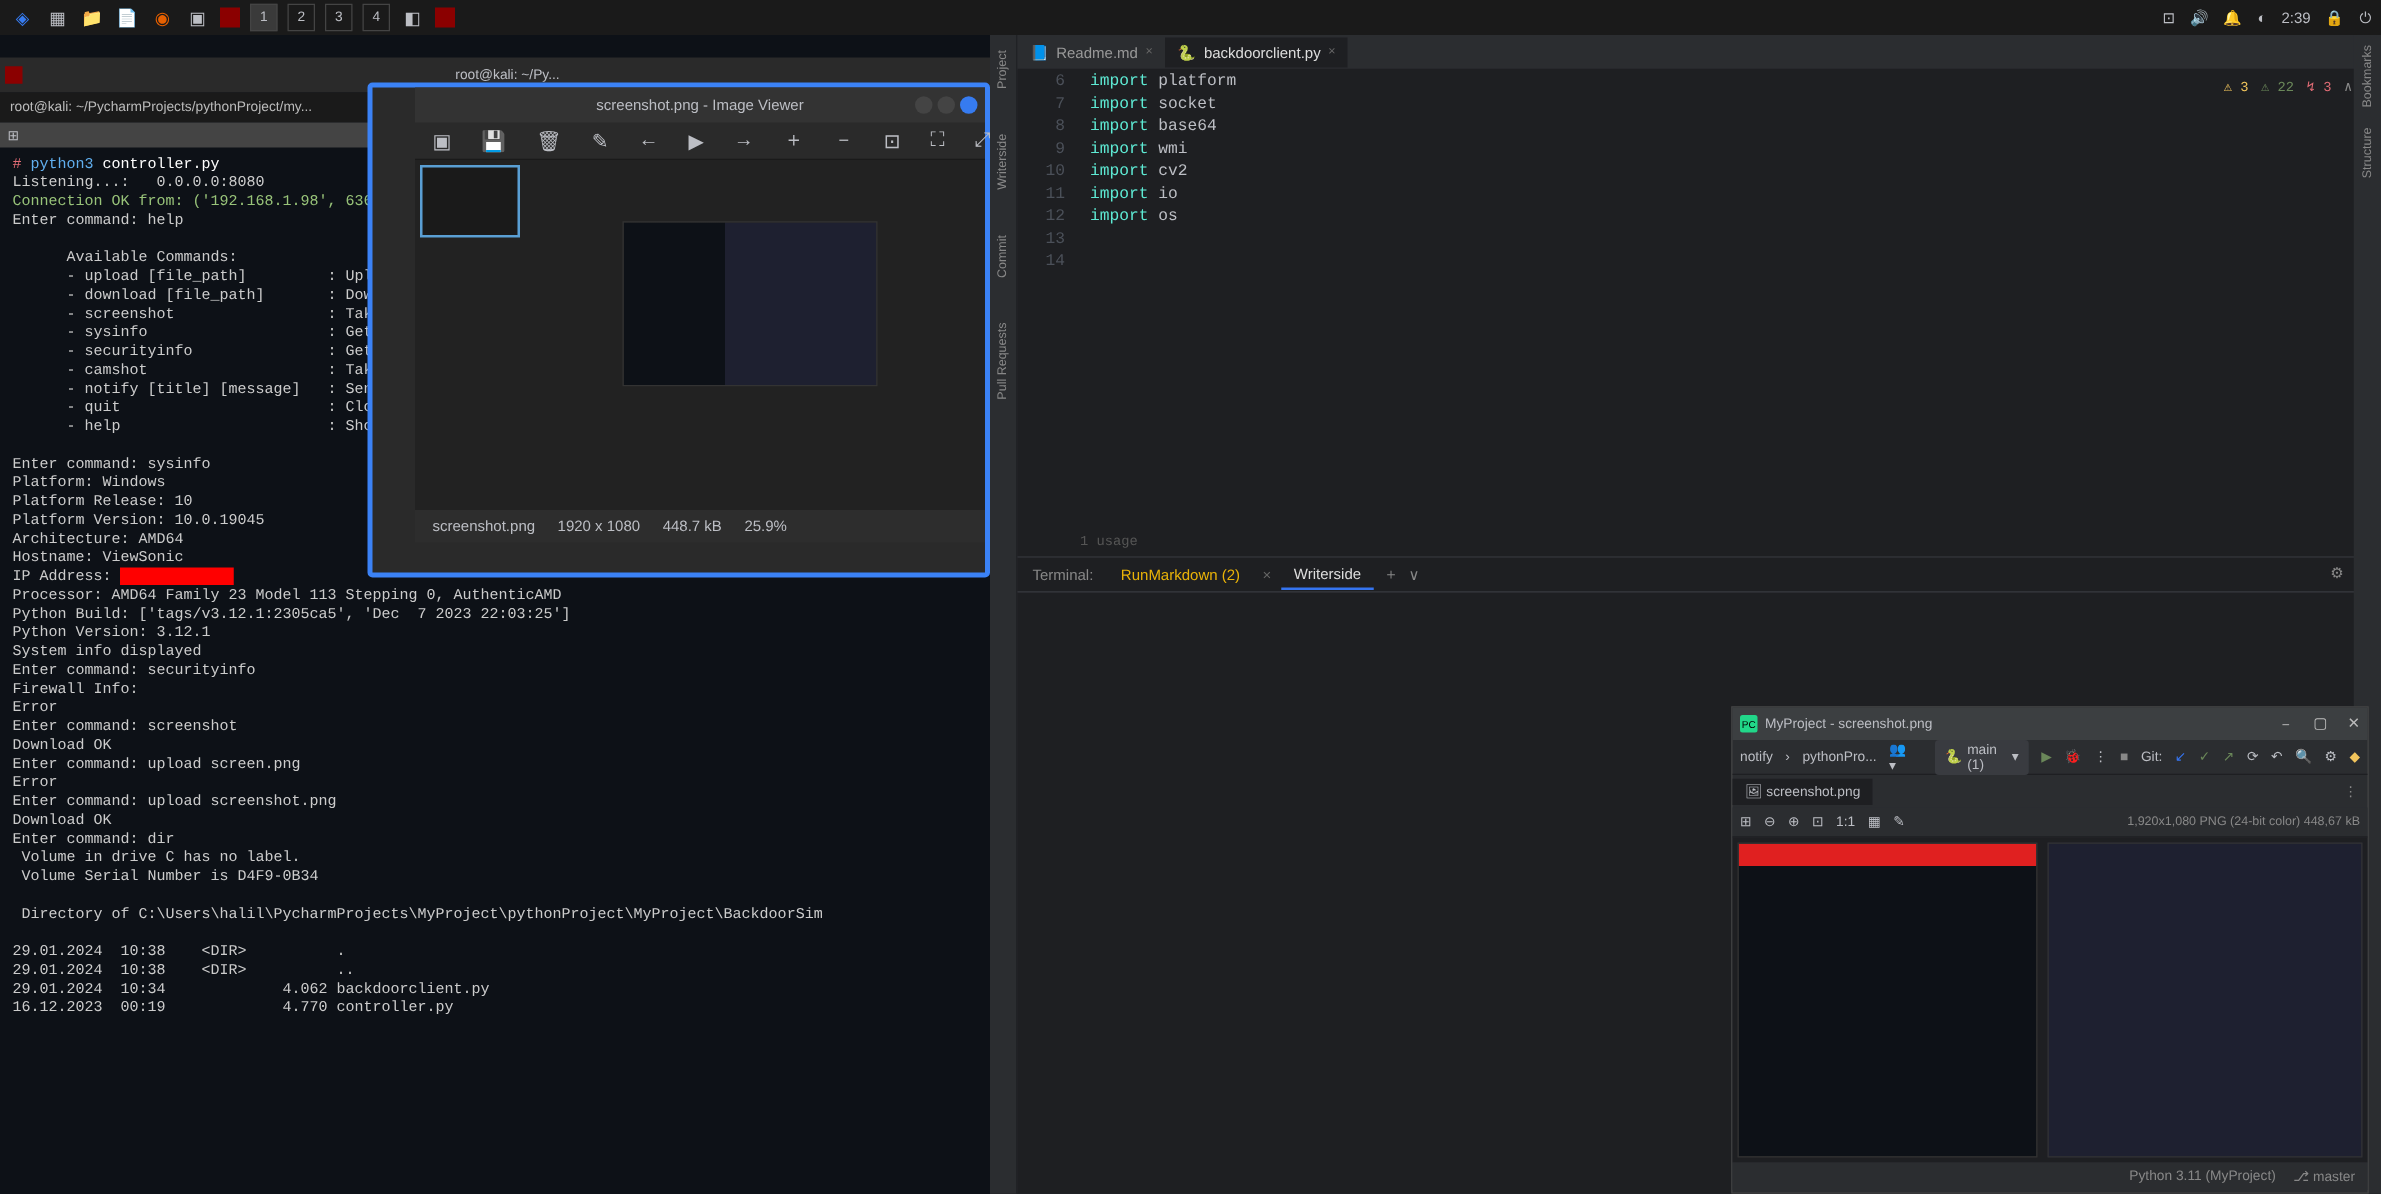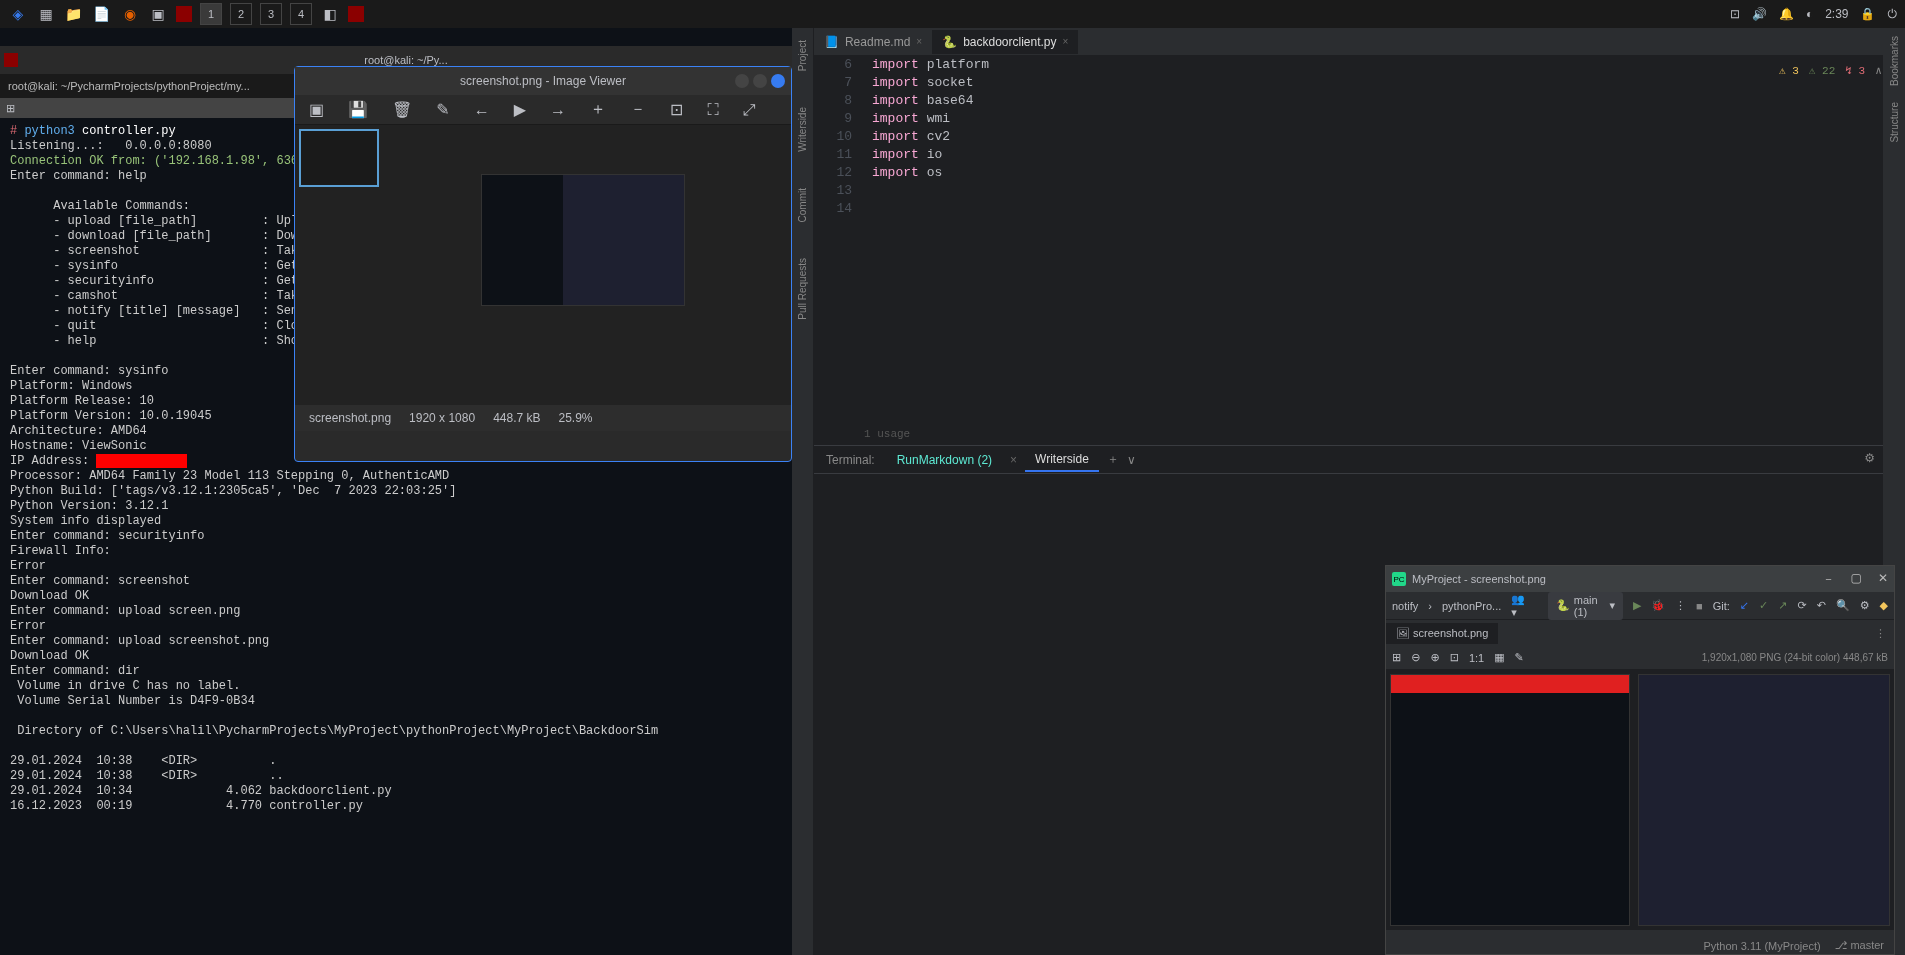--- a/index.html
+++ b/index.html
@@ -15,67 +15,67 @@
 .terminal-window { position: absolute; top: 18px; left: 0; width: 792px; height: 100%; background: #0d1117; }
 .term-tabbar { height: 28px; background: #2a2a2a; display: flex; align-items: center; padding: 0 4px; font-size: 11px; }
 .term-pathbar { height: 24px; background: #1a1a1a; display: flex; align-items: center; padding: 0 8px; font-size: 11px; color: #bbb; }
 .term-split { height: 20px; background: #444; display: flex; align-items: center; justify-content: center; font-size: 11px; }
 .term-content { padding: 6px 10px; font-family: "Courier New", monospace; font-size: 12px; line-height: 15px; white-space: pre; color: #ccc; }
 .prompt-red { color: #e06c75; }
 .prompt-blue { color: #61afef; }
 .white { color: #fff; }
 .green { color: #98c379; }
 .redacted { background: #ff0000; color: #ff0000; padding: 0 2px; }
-.imageviewer { position: absolute; top: 38px; left: 294px; width: 498px; height: 396px; background: #2a2a2a; border: 1px solid #3b82f6; border-radius: 4px; z-index: 10; }
+.imageviewer { position: absolute; top: 38px; left: 294px; width: 498px; height: 396px; background: #2a2a2a; border: 4px solid #3b82f6; border-radius: 4px; z-index: 10; padding-left: 34px; }
 .iv-titlebar { height: 28px; background: #333; display: flex; align-items: center; justify-content: center; font-size: 12px; position: relative; }
 .iv-titlebar-btns { position: absolute; right: 6px; display: flex; gap: 4px; }
 .iv-btn { width: 14px; height: 14px; border-radius: 50%; }
 .iv-menubar { height: 26px; display: flex; align-items: center; gap: 18px; padding: 0 10px; font-size: 13px; background: #2d2d2d; }
 .iv-toolbar { height: 30px; display: flex; align-items: center; gap: 24px; padding: 0 14px; background: #2a2a2a; border-bottom: 1px solid #1a1a1a; }
 .iv-canvas { height: 280px; background: #222; display: flex; align-items: center; justify-content: center; position: relative; }
 .iv-thumb { position: absolute; top: 4px; left: 4px; width: 80px; height: 58px; background: #1a1a1a; border: 2px solid #5a9fd4; }
 .iv-image { width: 204px; height: 132px; background: linear-gradient(to right, #0d1117 40%, #1e2030 40%); border: 1px solid #333; margin-top:-50px; margin-left: 80px; }
 .iv-statusbar { height: 26px; display: flex; align-items: center; gap: 18px; padding: 0 14px; font-size: 12px; background: #2d2d2d; }
 .ide-sidebar { width: 22px; background: #2b2d30; border-right: 1px solid #1e1f22; display: flex; flex-direction: column; align-items: center; padding-top: 4px; gap: 20px; font-size: 10px; }
 .ide-sidebar-label { writing-mode: vertical-rl; transform: rotate(180deg); color: #888; font-size: 10px; padding: 8px 0; cursor: pointer; }
 .ide-content { flex: 1; display: flex; flex-direction: column; }
 .editor-tabs { height: 28px; background: #2b2d30; display: flex; align-items: center; font-size: 12px; border-bottom: 1px solid #1e1f22; }
 .editor-tab { padding: 5px 10px; display: flex; align-items: center; gap: 6px; color: #999; cursor: pointer; }
 .editor-tab.active { background: #1e1f22; color: #ddd; }
 .editor-tab .close { font-size: 10px; color: #666; }
 .editor-body { flex: 1; background: #1e1f22; display: flex; font-family: "Courier New", monospace; font-size: 13px; line-height: 18px; position: relative; }
 .gutter { width: 48px; text-align: right; padding-right: 10px; color: #4b5059; }
 .code-lines { padding-left: 10px; }
-.kw { color: #f9a8d4; }
+.kw { color: #5eead4; }
 .mod { color: #bcbec4; }
 .editor-indicators { position: absolute; right: 10px; top: 6px; display: flex; gap: 10px; font-size: 11px; }
 .ind-yellow { color: #f2c55c; }
 .ind-green { color: #6a8759; }
 .ind-red { color: #e06c75; }
 .terminal-panel { height: 510px; background: #1e1f22; border-top: 1px solid #393b40; display: flex; flex-direction: column; }
 .term-tabs { height: 28px; display: flex; align-items: center; padding: 0 8px; gap: 8px; font-size: 12px; border-bottom: 1px solid #393b40; }
 .term-tab-label { color: #888; padding: 0 4px;}
-.run-tab { padding: 4px 10px; color: #5eead4; cursor: pointer; }
+.run-tab { padding: 4px 10px; color: #eab308; cursor: pointer; }
 .run-tab.active { border-bottom: 2px solid #3574f0; color: #ddd; }
 .term-tools { margin-left: auto; display: flex; gap: 10px; color: #888; }
 .term-output { padding: 6px 10px; font-family: "Courier New", monospace; font-size: 12.5px; color: #bcbec4; }
 .py-yellow { color: #f2c55c; }
 .pycharm-window { position: absolute; right: 10px; bottom: 0; width: 510px; height: 390px; background: #2b2d30; border: 1px solid #444; z-index: 20; }
 .pw-titlebar { height: 26px; background: #3c3f41; display: flex; align-items: center; padding: 0 6px; font-size: 11px; gap: 6px; }
 .pw-winbtns { margin-left: auto; display: flex; gap: 16px; font-size: 12px; color: #bbb; }
 .pw-toolbar { height: 28px; display: flex; align-items: center; padding: 0 6px; gap: 10px; font-size: 11px; border-bottom: 1px solid #1e1f22; }
 .pw-runcfg { background: #393b40; padding: 2px 8px; border-radius: 3px; display: flex; align-items: center; gap: 4px; }
 .pw-tabs { height: 26px; display: flex; align-items: center; font-size: 11px; }
 .pw-tab { padding: 4px 10px; background: #1e1f22; }
 .pw-img-toolbar { height: 24px; background: #2b2d30; display: flex; align-items: center; padding: 0 6px; gap: 10px; font-size: 11px; border-bottom: 1px solid #1e1f22; }
 .pw-img-info { margin-left: auto; font-size: 10px; color: #888; }
 .pw-canvas { height: 260px; background: #1e1f22; display: flex; }
 .pw-img-left { width: 240px; background: linear-gradient(to bottom, #e02020 0, #e02020 18px, #0d1117 18px); margin: 4px; border: 1px solid #333; }
 .pw-img-right { flex: 1; background: #1e2030; margin: 4px; border: 1px solid #333; }
-.pw-statusbar { height: 22px; display: flex; align-items: flex-end; justify-content: flex-end; padding: 0 10px; gap: 14px; font-size: 11px; color: #888; background: #2b2d30; }
+.pw-statusbar { height: 22px; display: flex; align-items: center; justify-content: flex-end; padding: 0 10px; gap: 14px; font-size: 11px; color: #888; background: #2b2d30; }
 .right-sidebar { position: absolute; right: 0; top: 0; width: 22px; height: 100%; display: flex; flex-direction: column; align-items: center; font-size: 10px; background: #2b2d30; }
 .usage-hint { color: #555; font-size: 11px; padding-left: 50px; margin-top: 4px;}
 </style>
 </head>
 <body>
 
 <div class="taskbar">
   <div class="taskbar-icon" style="color:#367bf0">◈</div>
   <div class="taskbar-icon">▦</div>
   <div class="taskbar-icon">📁</div>

